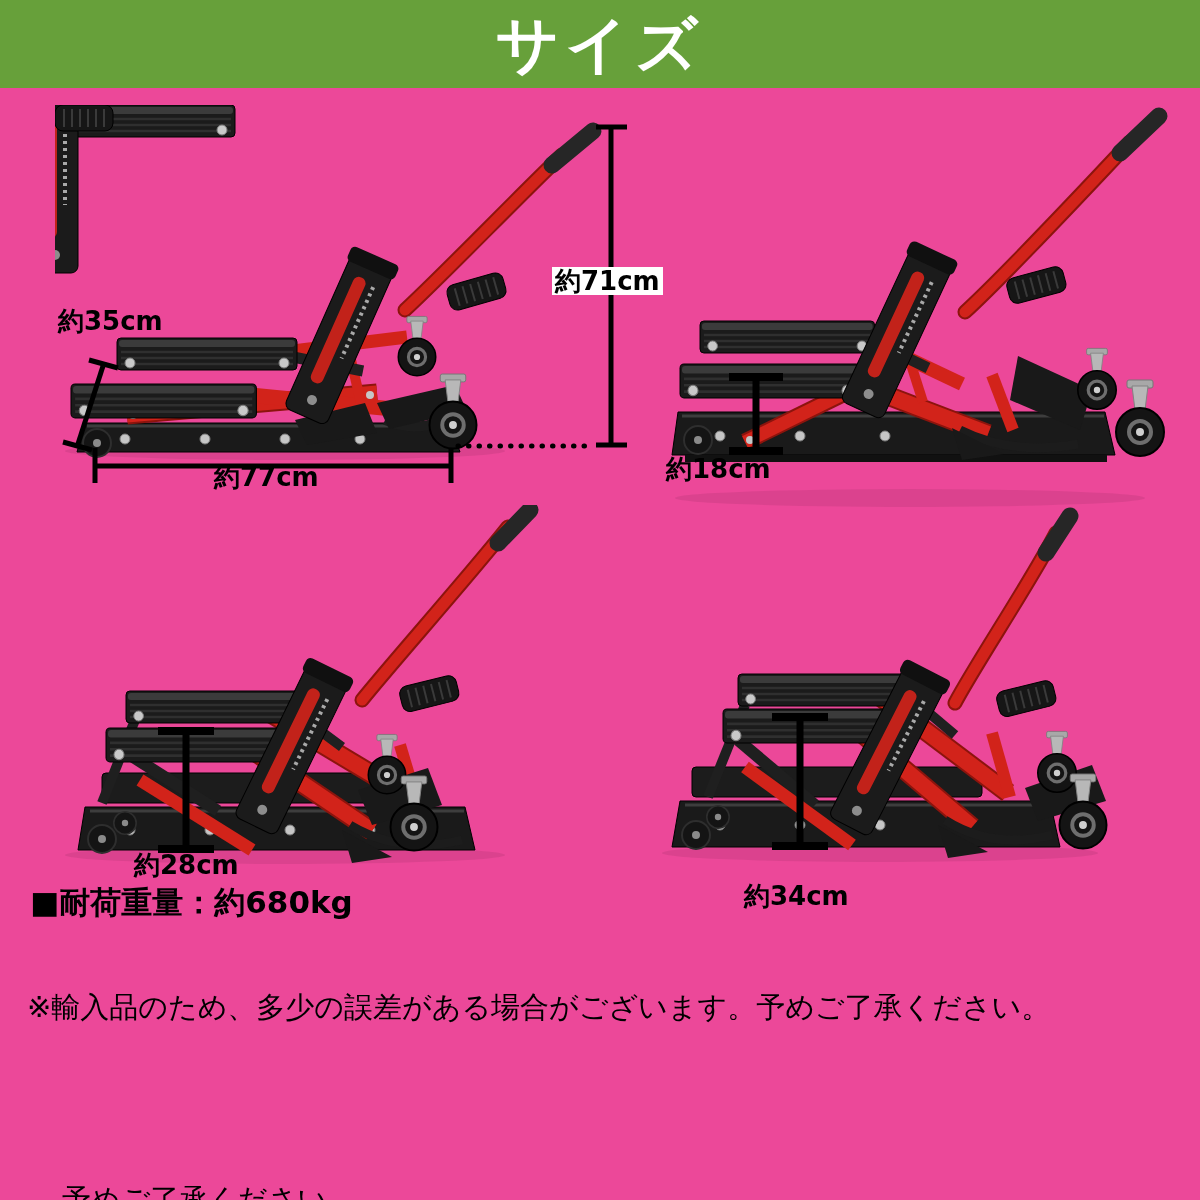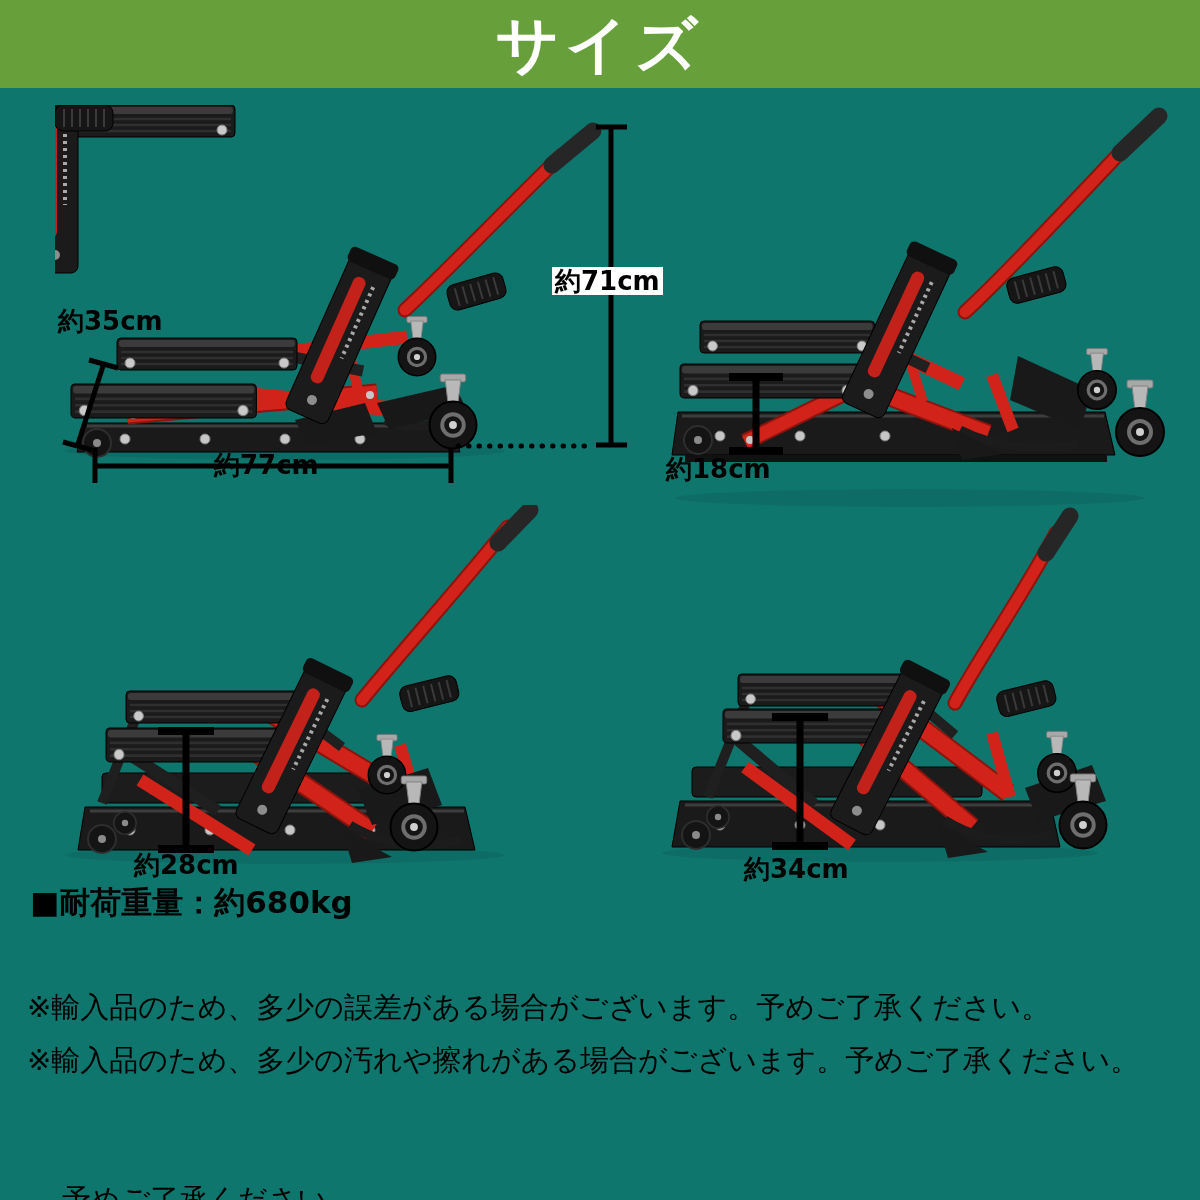--- a/index.html
+++ b/index.html
@@ -1,17 +1,17 @@
 <!DOCTYPE html>
 <html><head>
 <meta charset="utf-8">
 <style>
   html,body{margin:0;padding:0;background:#ffffff;}
   .canvas{
-    position:relative;width:1200px;height:1200px;background:#0f766e;
+    position:relative;width:1200px;height:1200px;background:#ec4899;
     overflow:hidden;font-family:"DejaVu Sans","Liberation Sans",sans-serif;
   }
   .header-bar{
     position:absolute;left:0;top:0;width:1200px;height:88px;
     background:#67a03a;display:flex;align-items:center;justify-content:center;
   }
   .header-title{
     color:#ffffff;font-size:62px;font-weight:bold;letter-spacing:6px;line-height:1;
     padding-top:2px;
   }
@@ -288,23 +288,22 @@
     </g>
     <g stroke="#000">
       <line x1="800" y1="718" x2="800" y2="845" stroke-width="7"></line>
       <line x1="772" y1="717" x2="828" y2="717" stroke-width="8"></line>
       <line x1="772" y1="846" x2="828" y2="846" stroke-width="8"></line>
     </g>
   </svg>
 
   <div class="dim-label" style="left:26px;top:308px;margin-left:32px;">約35cm</div>
   <div class="dim-label bg-white" style="left:552px;top:267px;">約71cm</div>
-  <div class="dim-label" style="left:214px;top:452px;">約77cm</div>
+  <div class="dim-label" style="left:214px;top:464px;">約77cm</div>
   <div class="dim-label" style="left:666px;top:456px;">約18cm</div>
   <div class="dim-label" style="left:134px;top:852px;">約28cm</div>
-  <div class="dim-label" style="left:744px;top:856px;">約34cm</div>
+  <div class="dim-label" style="left:744px;top:883px;">約34cm</div>
 
   <div class="spec-line">■耐荷重量：約680kg</div>
   <div class="note-line note-0">※輸入品のため、多少の誤差がある場合がございます。予めご了承ください。</div>
-  <div class="note-line note-1">※輸入品のため、多少の汚れや擦れがある場合がございます。予めご了承ください。</div>
   <div class="note-line note-3">予めご了承ください。</div>
 
 </div>
 
 </body></html>

